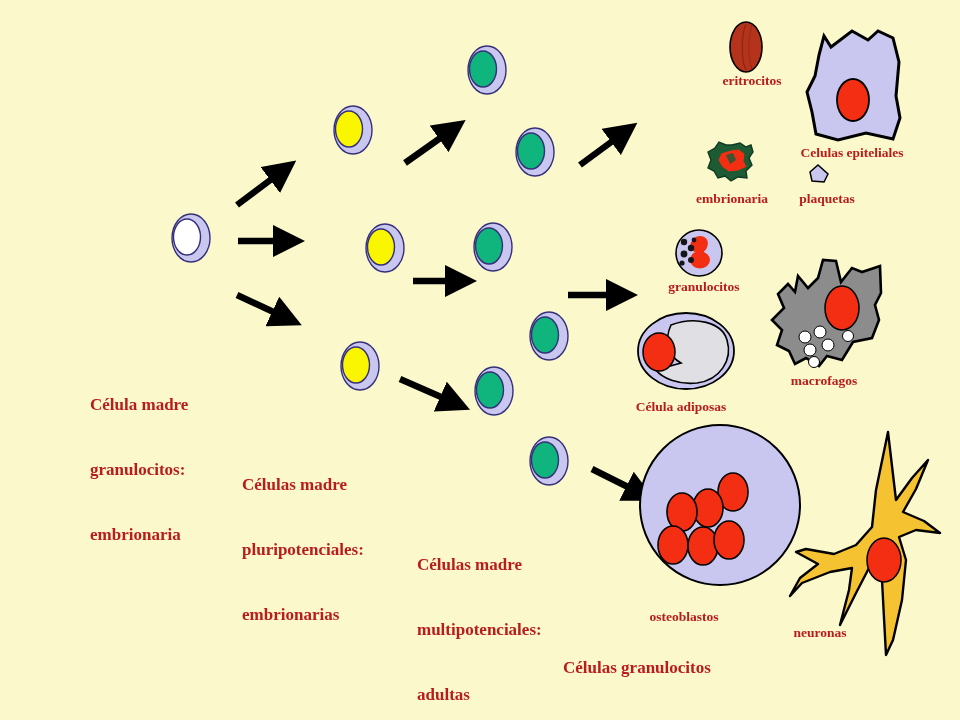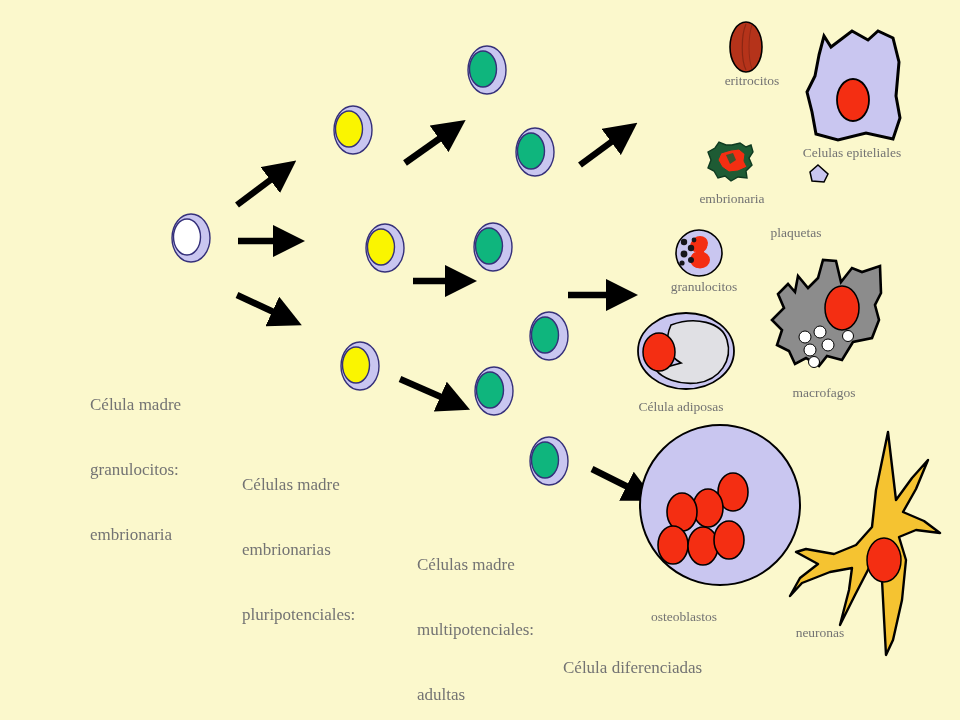--- a/index.html
+++ b/index.html
@@ -21,23 +21,23 @@
   }
   #canvas {
     position: absolute;
     left: 0;
     top: 0;
     width: 960px;
     height: 720px;
   }
   .lbl {
     position: absolute;
-    color: #737373;
+    color: #b91c1c;
     font-family: "Liberation Serif", "DejaVu Serif", serif;
-    font-weight: normal;
+    font-weight: bold;
     white-space: pre;
     line-height: 1.28;
   }
   .lbl-stage {
     font-size: 17px;
   }
   .lbl-cell {
     font-size: 13.5px;
     text-align: center;
   }
@@ -203,46 +203,46 @@
   </svg>
 
   <div class="lbl lbl-stage" style="left:90px; top:350px;">
     <div>Célula madre</div>
     <div>granulocitos:</div>
     <div>embrionaria</div>
   </div>
 
   <div class="lbl lbl-stage" style="left:242px; top:430px;">
     <div>Células madre</div>
+    <div>pluripotenciales:</div>
     <div>embrionarias</div>
-    <div>pluripotenciales:</div>
   </div>
 
   <div class="lbl lbl-stage" style="left:417px; top:510px;">
     <div>Células madre</div>
     <div>multipotenciales:</div>
     <div>adultas</div>
   </div>
 
   <div class="lbl lbl-stage" style="left:563px; top:613px;">
-    <div>Célula diferenciadas</div>
+    <div>Células granulocitos</div>
     
   </div>
 
   <div class="lbl lbl-cell" style="left:752px; top:72px; transform:translateX(-50%);">eritrocitos</div>
 
   <div class="lbl lbl-cell" style="left:852px; top:144px; transform:translateX(-50%);">Celulas epiteliales</div>
 
   <div class="lbl lbl-cell" style="left:732px; top:190px; transform:translateX(-50%);">embrionaria</div>
 
-  <div class="lbl lbl-cell" style="left:796px; top:190px; transform:translateX(-50%);margin-top:34px;">plaquetas</div>
+  <div class="lbl lbl-cell" style="left:827px; top:190px; transform:translateX(-50%);">plaquetas</div>
 
   <div class="lbl lbl-cell" style="left:704px; top:278px; transform:translateX(-50%);">granulocitos</div>
 
-  <div class="lbl lbl-cell" style="left:824px; top:384px; transform:translateX(-50%);">macrofagos</div>
+  <div class="lbl lbl-cell" style="left:824px; top:372px; transform:translateX(-50%);">macrofagos</div>
 
   <div class="lbl lbl-cell" style="left:681px; top:398px; transform:translateX(-50%);">Célula adiposas</div>
 
   <div class="lbl lbl-cell" style="left:684px; top:584px; transform:translateX(-50%);margin-top:24px;">osteoblastos</div>
 
   <div class="lbl lbl-cell" style="left:820px; top:624px; transform:translateX(-50%);">neuronas</div>
 
 </div>
 
 </body></html>

